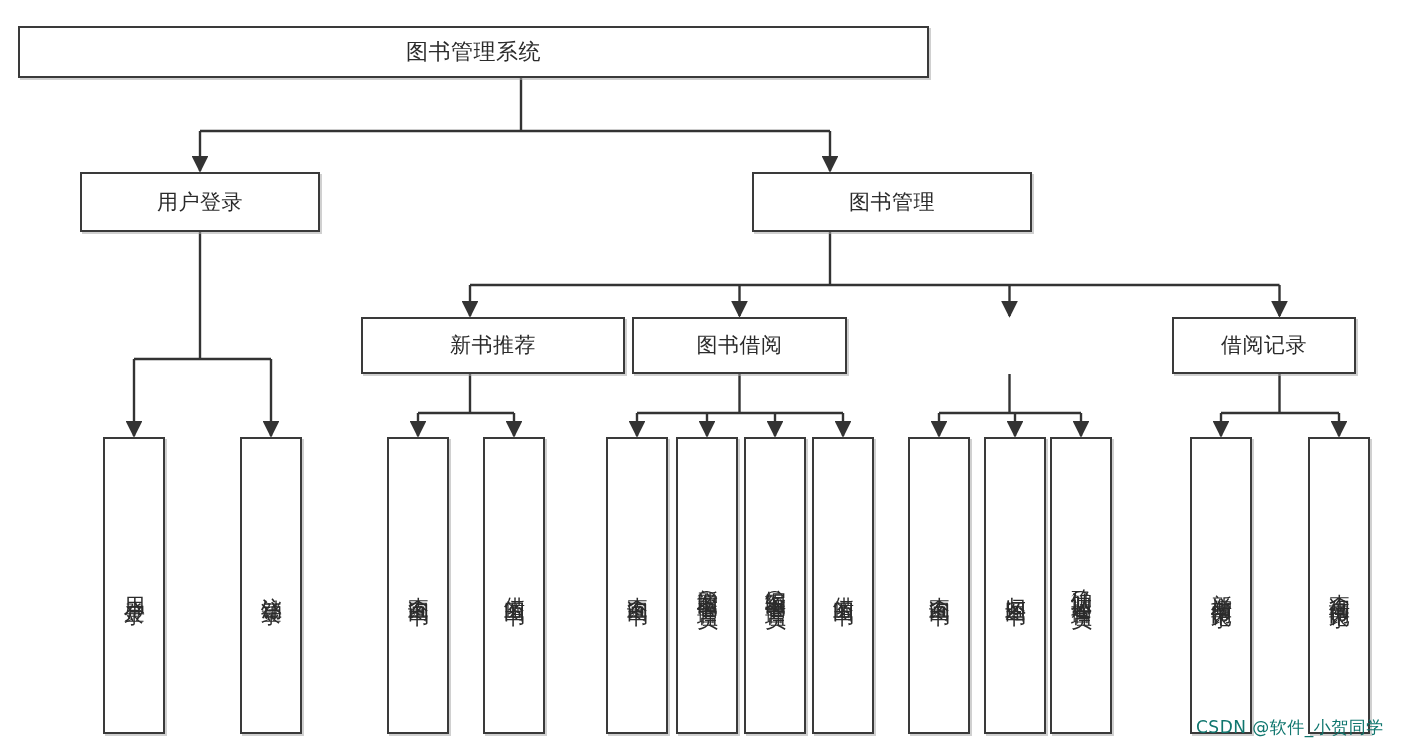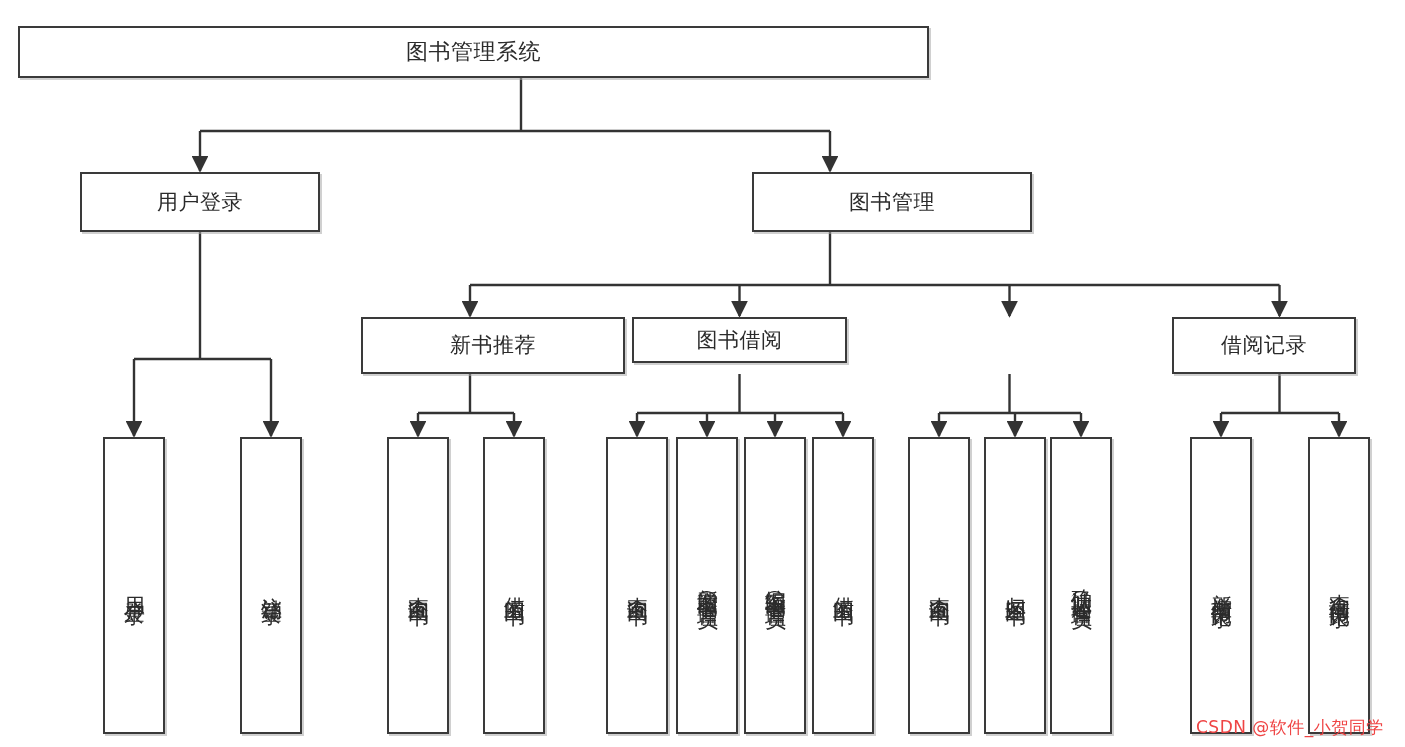--- a/index.html
+++ b/index.html
@@ -45,21 +45,21 @@
   }
   .node.vertical .label {
     writing-mode: vertical-rl;
     text-orientation: upright;
     letter-spacing: 3px;
     font-size: 21px;
   }
   .node.root .label { font-size: 22px; }
   .watermark {
     position: absolute;
-    color: #ef4444;
+    color: #0f766e;
     font-size: 17px;
     letter-spacing: 0.5px;
     white-space: nowrap;
     user-select: none;
   }
 </style>
 </head>
 <body>
 
 <div id="canvas">
@@ -114,21 +114,21 @@
   <div class="node" style="left: 80px; top: 172px; width: 240px; height: 60px;">
     <span class="label">用户登录</span>
   </div>
   <div class="node" style="left: 752px; top: 172px; width: 280px; height: 60px;">
     <span class="label">图书管理</span>
   </div>
 
   <div class="node" style="left: 361px; top: 317px; width: 264px; height: 57px;">
     <span class="label">新书推荐</span>
   </div>
-  <div class="node" style="left: 632px; top: 317px; width: 215px; height: 46px;">
+  <div class="node" style="left: 632px; top: 317px; width: 215px; height: 57px;">
     <span class="label">图书借阅</span>
   </div>
   <div class="node" style="left: 1172px; top: 317px; width: 184px; height: 57px;">
     <span class="label">借阅记录</span>
   </div>
 
   <div class="node vertical" style="left: 103px; top: 437px; width: 62px; height: 297px;">
     <span class="label">用户登录</span>
   </div>
   <div class="node vertical" style="left: 240px; top: 437px; width: 62px; height: 297px;">

